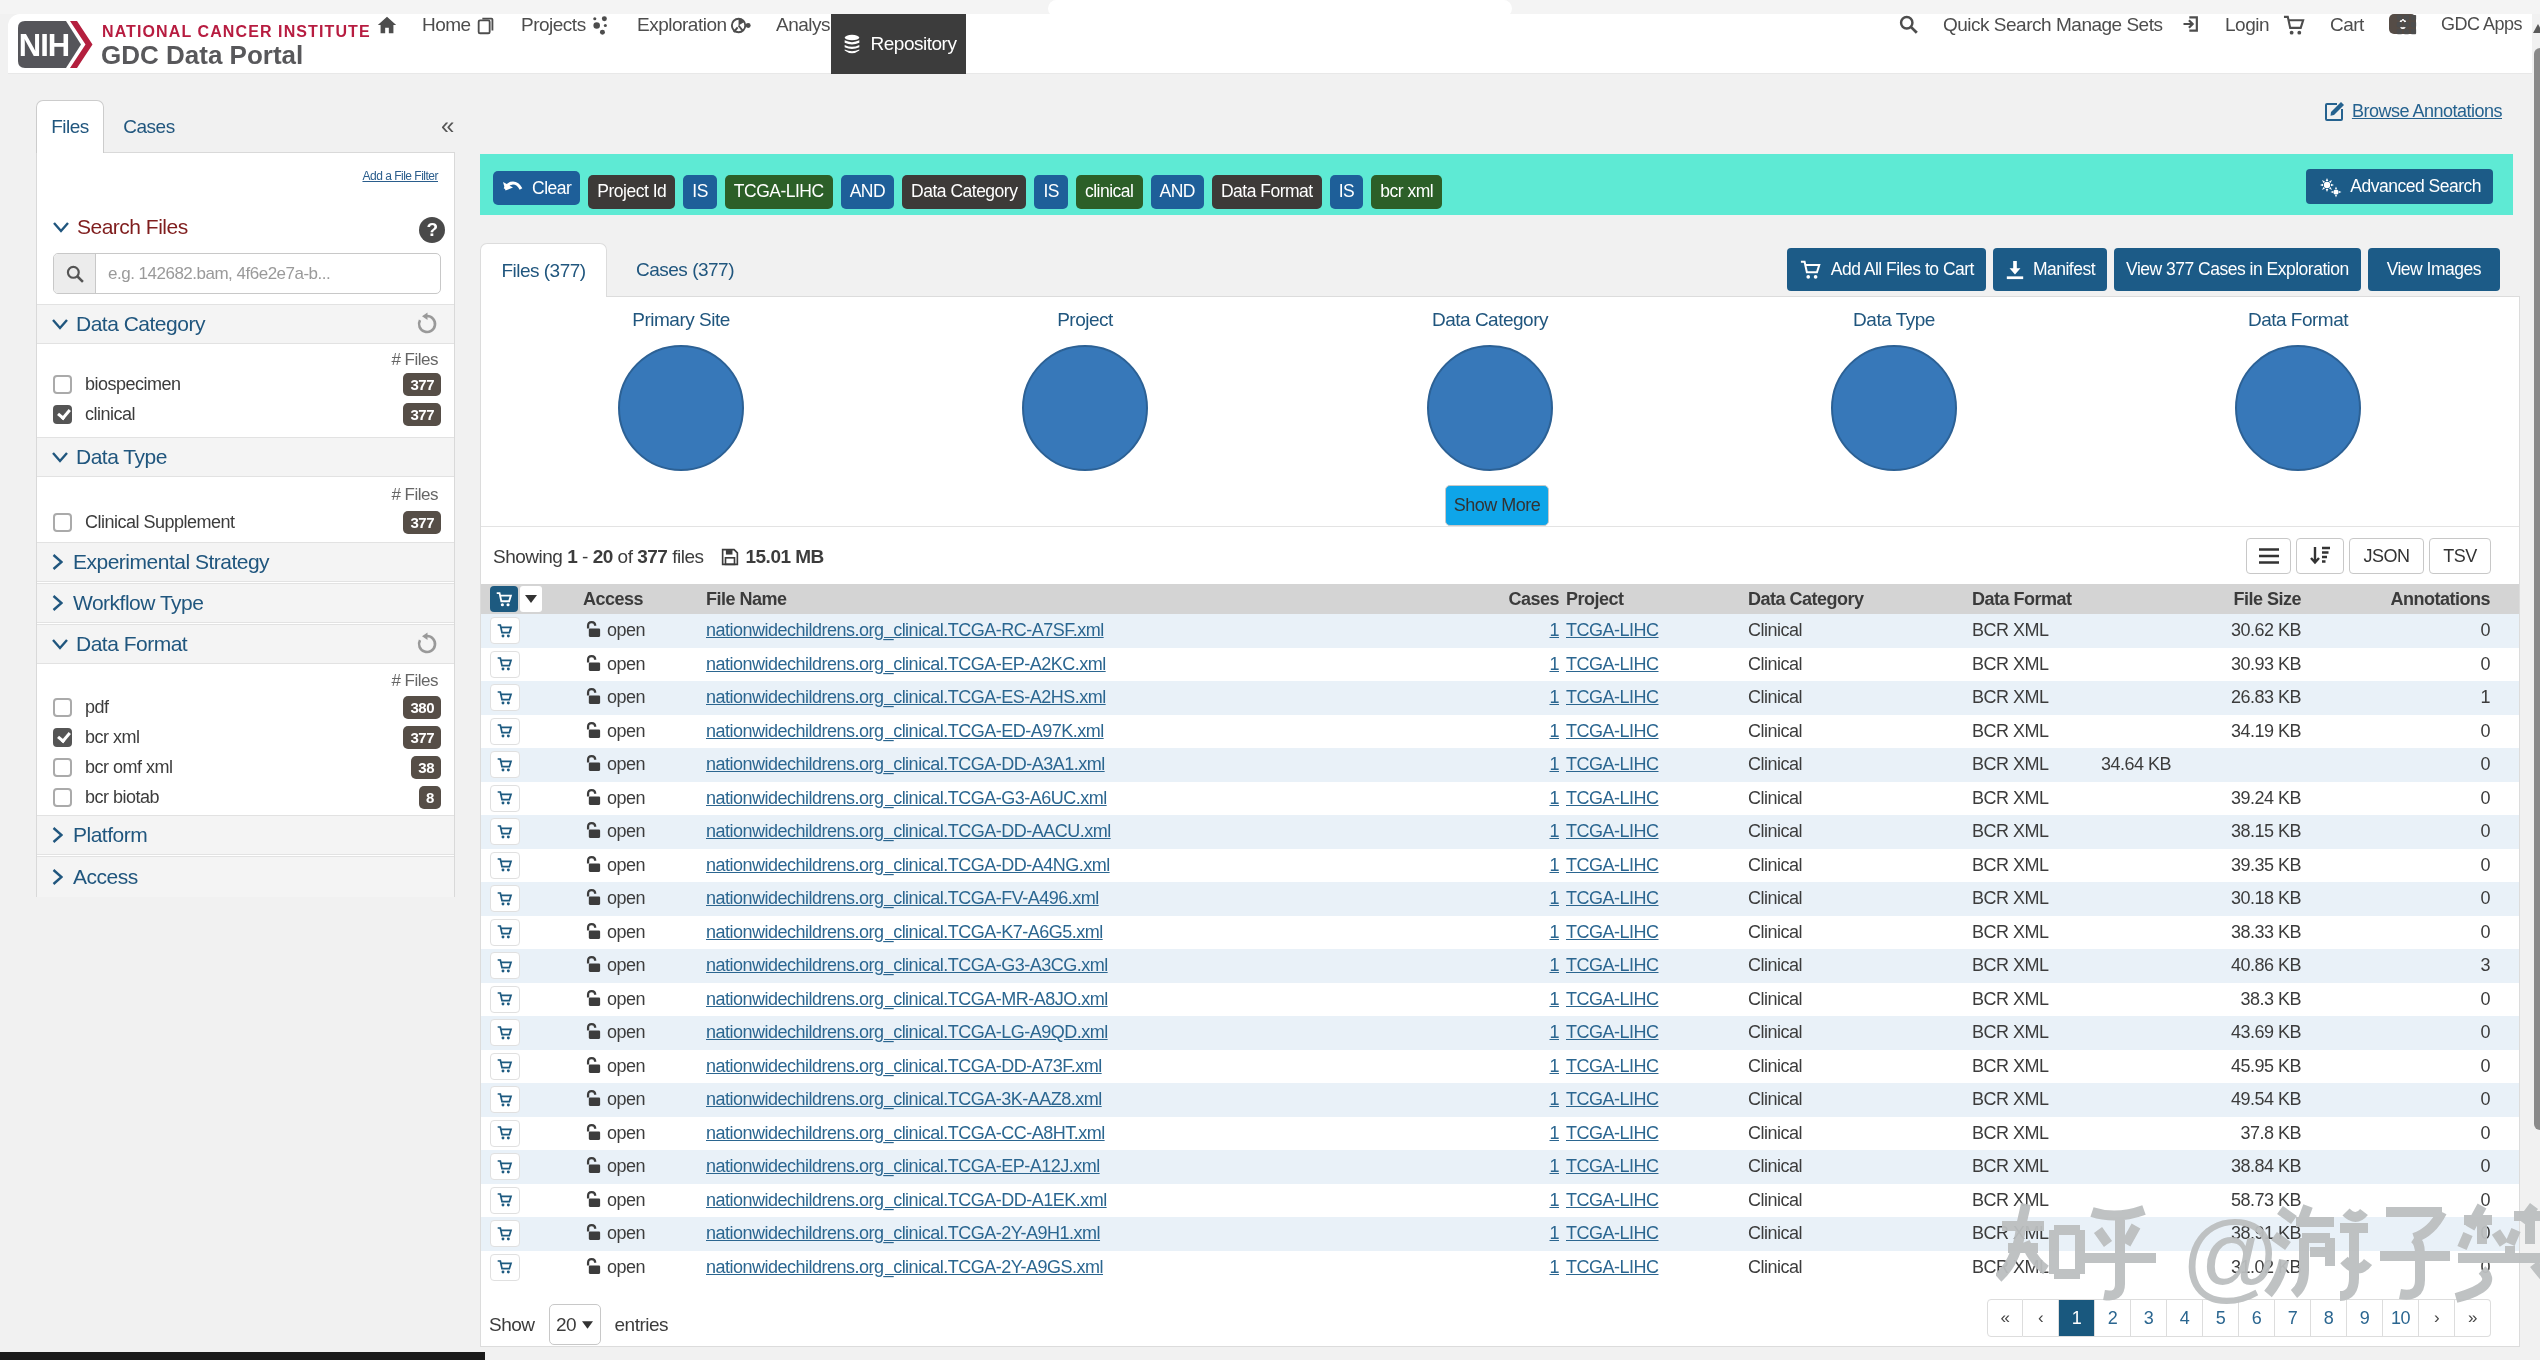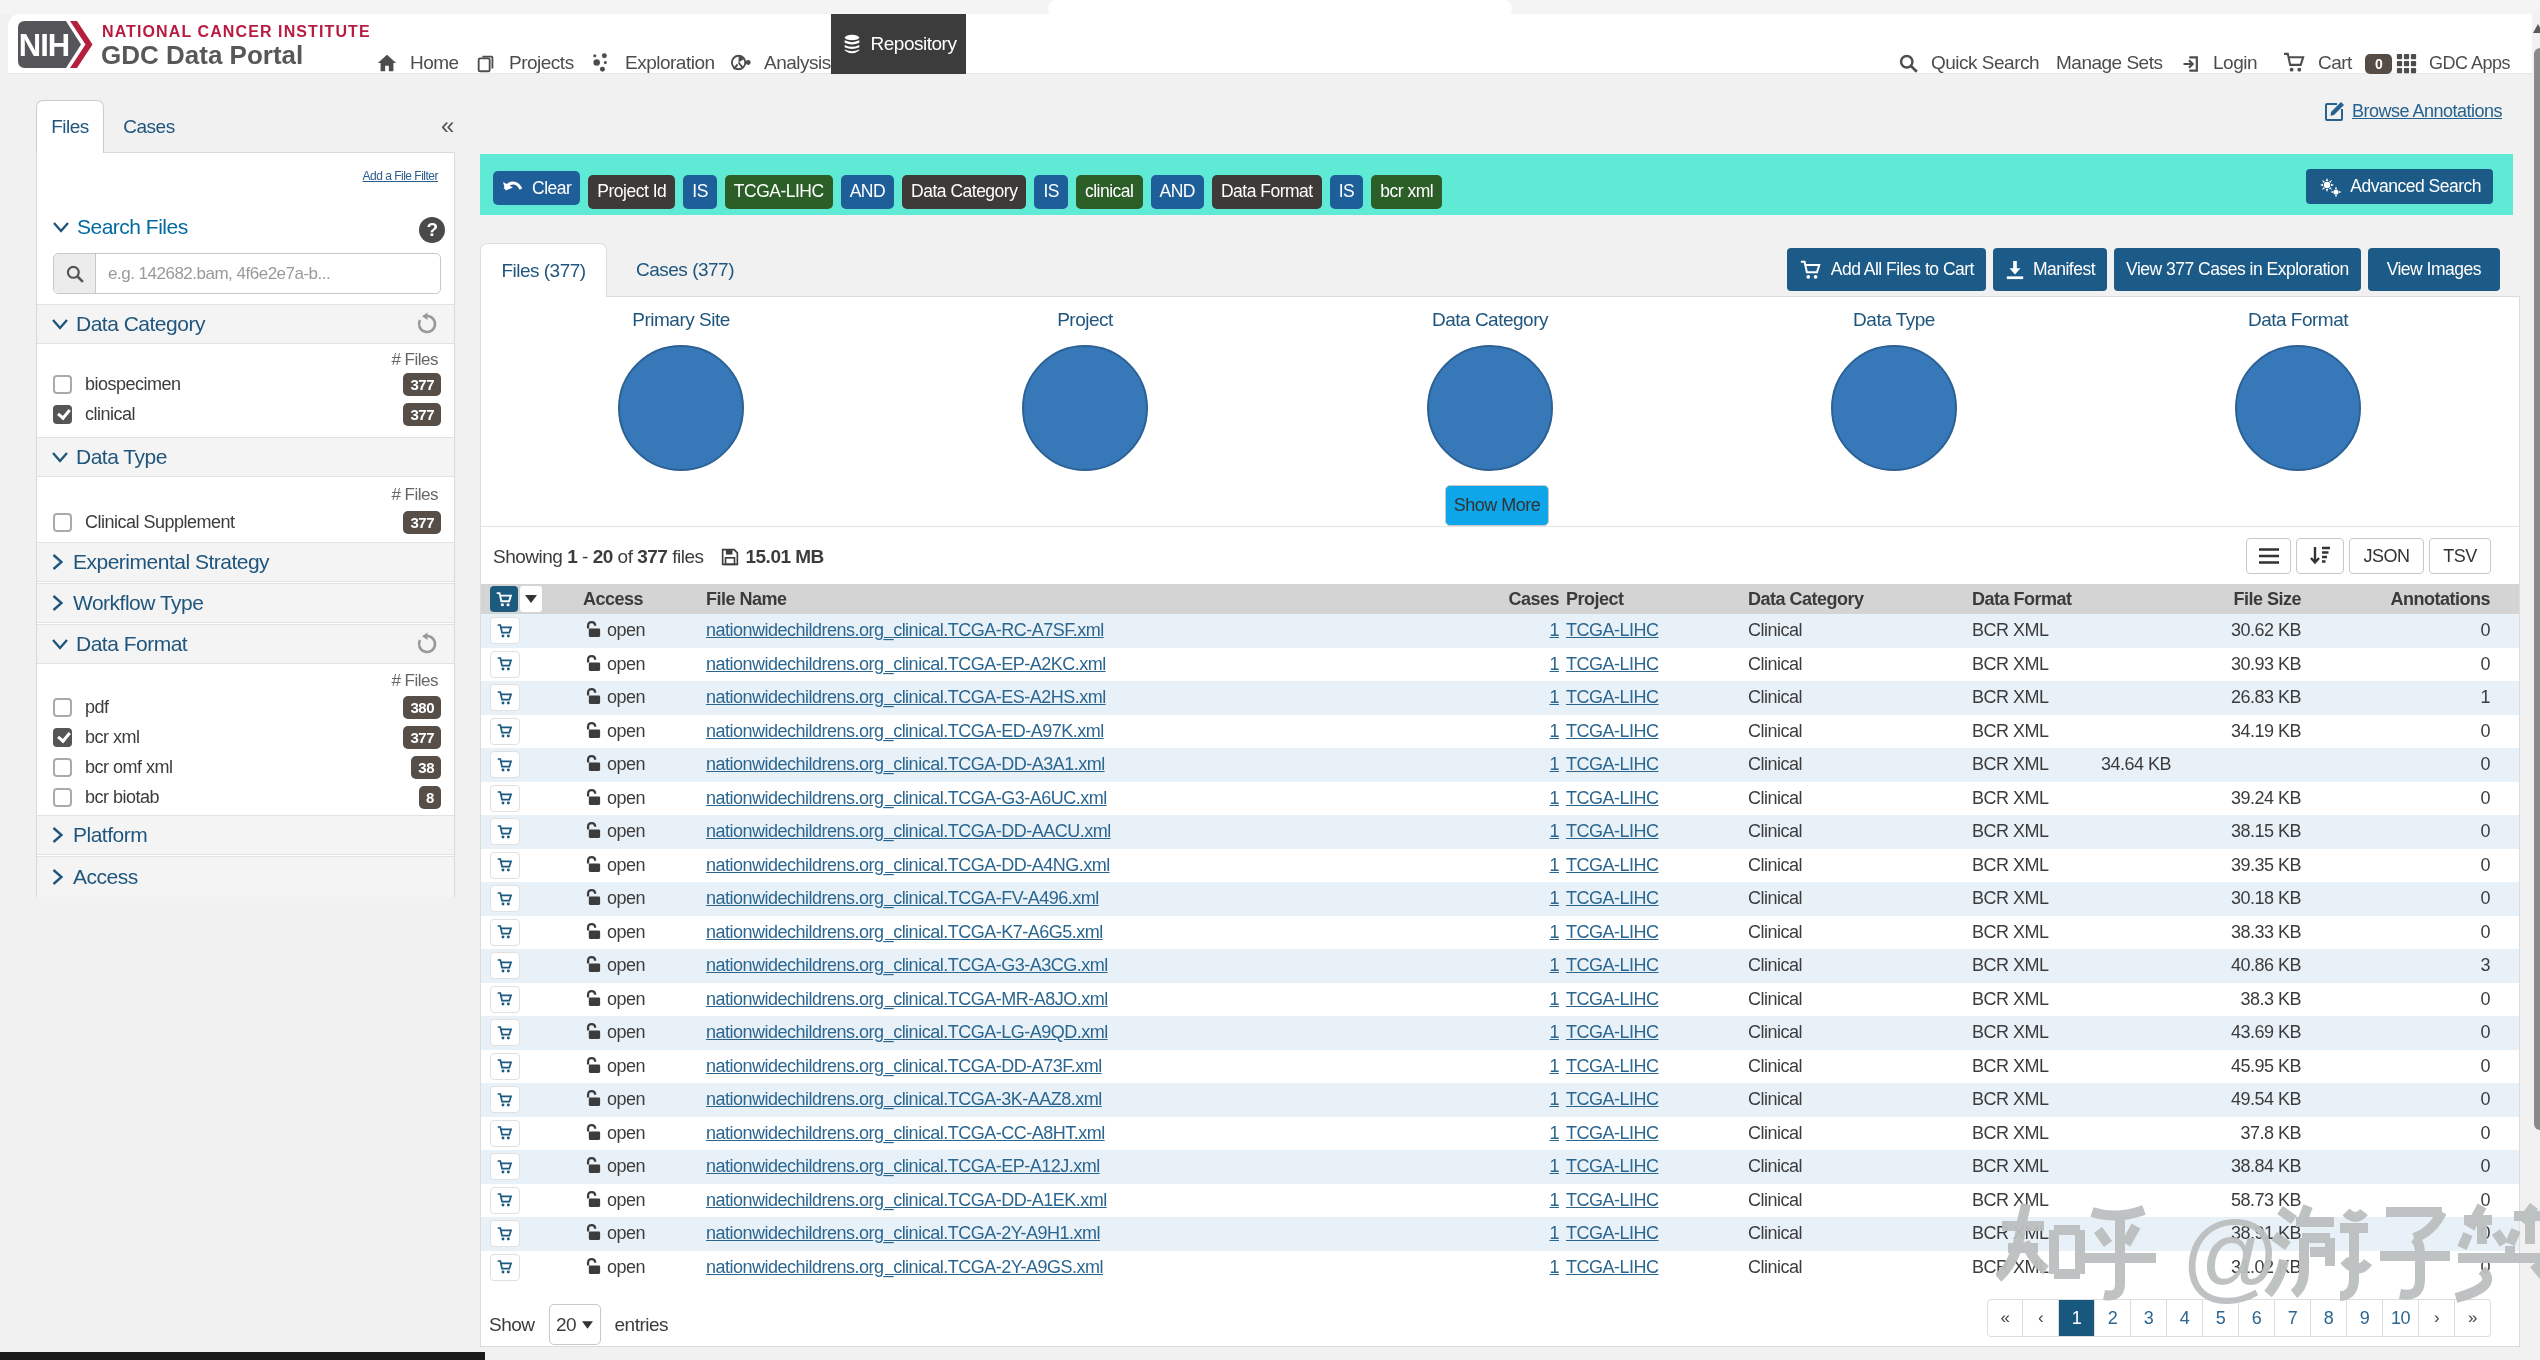--- a/index.html
+++ b/index.html
@@ -4,21 +4,21 @@
 <style>
 * { margin:0; padding:0; box-sizing:border-box; }
 html,body { width:2540px; height:1360px; overflow:hidden; }
 body { font-family:"Liberation Sans", sans-serif; background:#f1f1f1; position:relative; color:#3c3c3c; letter-spacing:-0.5px; }
 .abs { position:absolute; }
 a { text-decoration:underline; }
 
 #topstrip { top:0; left:0; width:2540px; height:14px; background:#f4f4f4; }
 #toppill { top:0; left:1048px; width:464px; height:17px; background:#fff; border-radius:9px; }
 #header { top:14px; left:8px; width:2524px; height:60px; background:#fff; border-radius:12px 0 0 0; border-bottom:1px solid #e8e8e8; }
-.navitem { position:absolute; top:0; height:60px; display:flex; align-items:flex-end; gap:12px; color:#4d4d4d; font-size:19px; white-space:nowrap; }
+.navitem { position:absolute; top:0; height:60px; display:flex; align-items:flex-start; gap:24px; color:#4d4d4d; font-size:19px; white-space:nowrap; }
 .navitem svg { display:block; }
 #repo-tab { position:absolute; top:0; left:823px; width:135px; height:60px; background:#3c3c3c; color:#fff; display:flex; align-items:center; justify-content:center; gap:8px; font-size:19px; }
 .btn-navy { background:#1c5b87; color:#fff; border-radius:4px; display:inline-flex; align-items:center; justify-content:center; gap:8px; font-size:17.5px; white-space:nowrap; }
 .chip { height:34px; border-radius:5px; color:#fff; display:inline-flex; align-items:center; padding:0 9px; font-size:17.5px; margin-right:8px; }
 .c-blue { background:#1e5f99; }
 .c-dark { background:#3d3a38; }
 .c-green { background:#2c5f28; }
 
 #side-panel { left:36px; top:152px; width:419px; height:745px; background:#fff; border:1px solid #d9d9d9; }
 .facet-band { position:absolute; left:0; width:417px; height:40px; background:#f4f4f4; border-top:1px solid #e2e2e2; border-bottom:1px solid #e2e2e2; display:flex; align-items:center; padding:0 15px; color:#20567e; font-size:21px; }
@@ -147,21 +147,21 @@
       <path d="M7 12 L17 2 L20 5 L10 15 L6.5 15.7 Z" fill="#25628f"></path>
     </svg>
   <span style="text-decoration:underline;">Browse Annotations</span>
 </div>
 
 <div class="abs" style="left:36px;top:100px;width:68px;height:53px;background:#fff;border:1px solid #ccc;border-bottom:none;border-radius:7px 7px 0 0;display:flex;align-items:center;justify-content:center;color:#20567e;font-size:19px;z-index:3;">Files</div>
 <div class="abs" style="left:104px;top:100px;width:90px;height:53px;display:flex;align-items:center;justify-content:center;color:#20567e;font-size:19px;">Cases</div>
 <div class="abs" style="left:441px;top:112px;color:#555;font-size:24px;">«</div>
 <div id="side-panel" class="abs">
   <div class="abs" style="right:16px;top:16px;color:#2a5d8c;font-size:12px;text-decoration:underline;">Add a File Filter</div>
-  <div class="abs" style="left:16px;top:62px;color:#0369a1;font-size:21px;display:flex;align-items:center;gap:8px;">
+  <div class="abs" style="left:16px;top:62px;color:#7f1d1d;font-size:21px;display:flex;align-items:center;gap:8px;">
     <svg width="16" height="11" viewBox="0 0 16 11">
         <path d="M1 1 L8 9 L15 1" fill="none" stroke="#20567e" stroke-width="2.4"></path>
       </svg>
     <span>Search Files</span>
   </div>
   <div class="abs" style="left:382px;top:64px;width:26px;height:26px;border-radius:50%;background:#4a4a4a;color:#fff;font-size:19px;font-weight:bold;text-align:center;line-height:26px;">?</div>
   <div class="abs" style="left:16px;top:100px;width:388px;height:41px;border:1px solid #c8c8c8;border-radius:5px;display:flex;background:#fff;overflow:hidden;">
     <div style="width:42px;background:#ececec;border-right:1px solid #c8c8c8;display:flex;align-items:center;justify-content:center;">
       <svg width="20" height="20" viewBox="0 0 24 24">
           <circle cx="10" cy="10" r="6.5" fill="none" stroke="#555" stroke-width="2.6"></circle>

